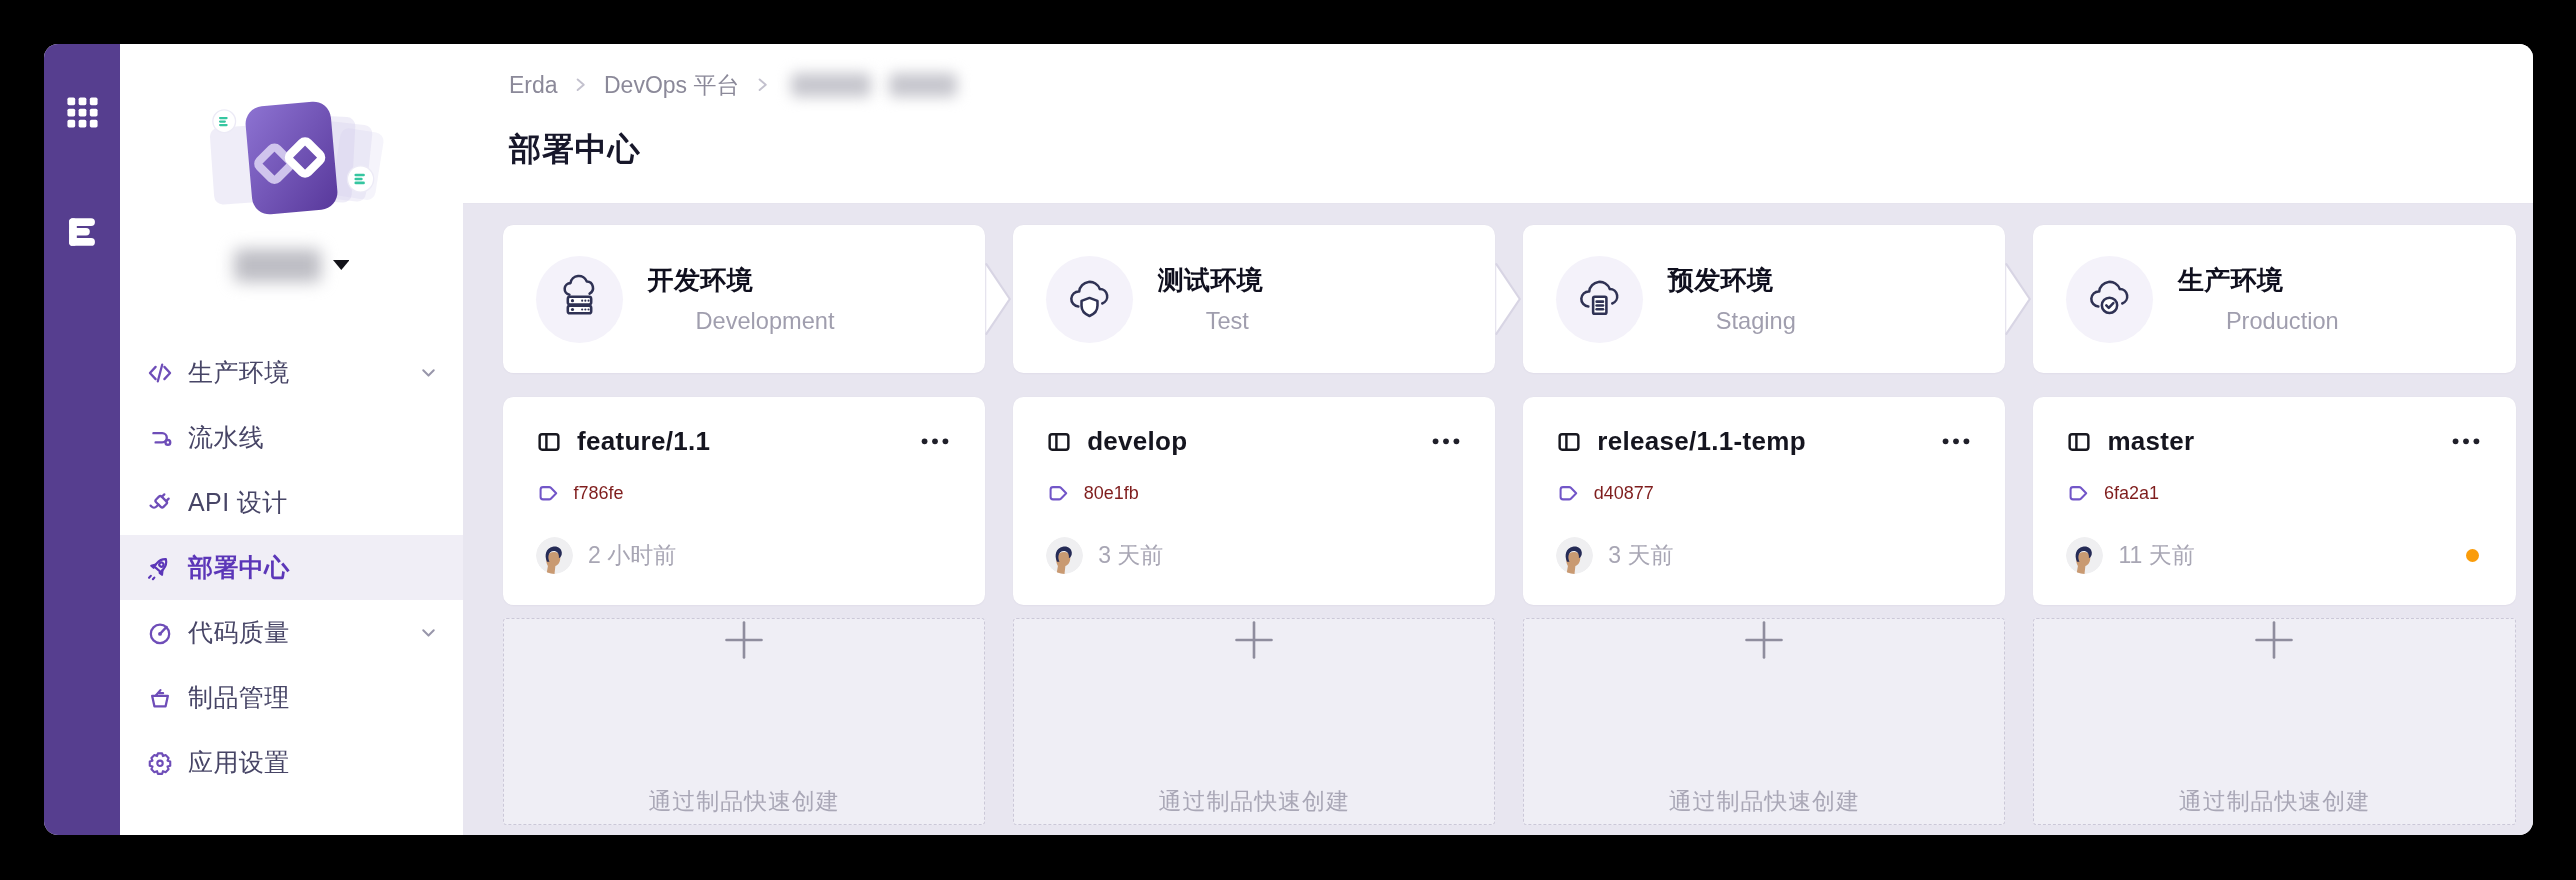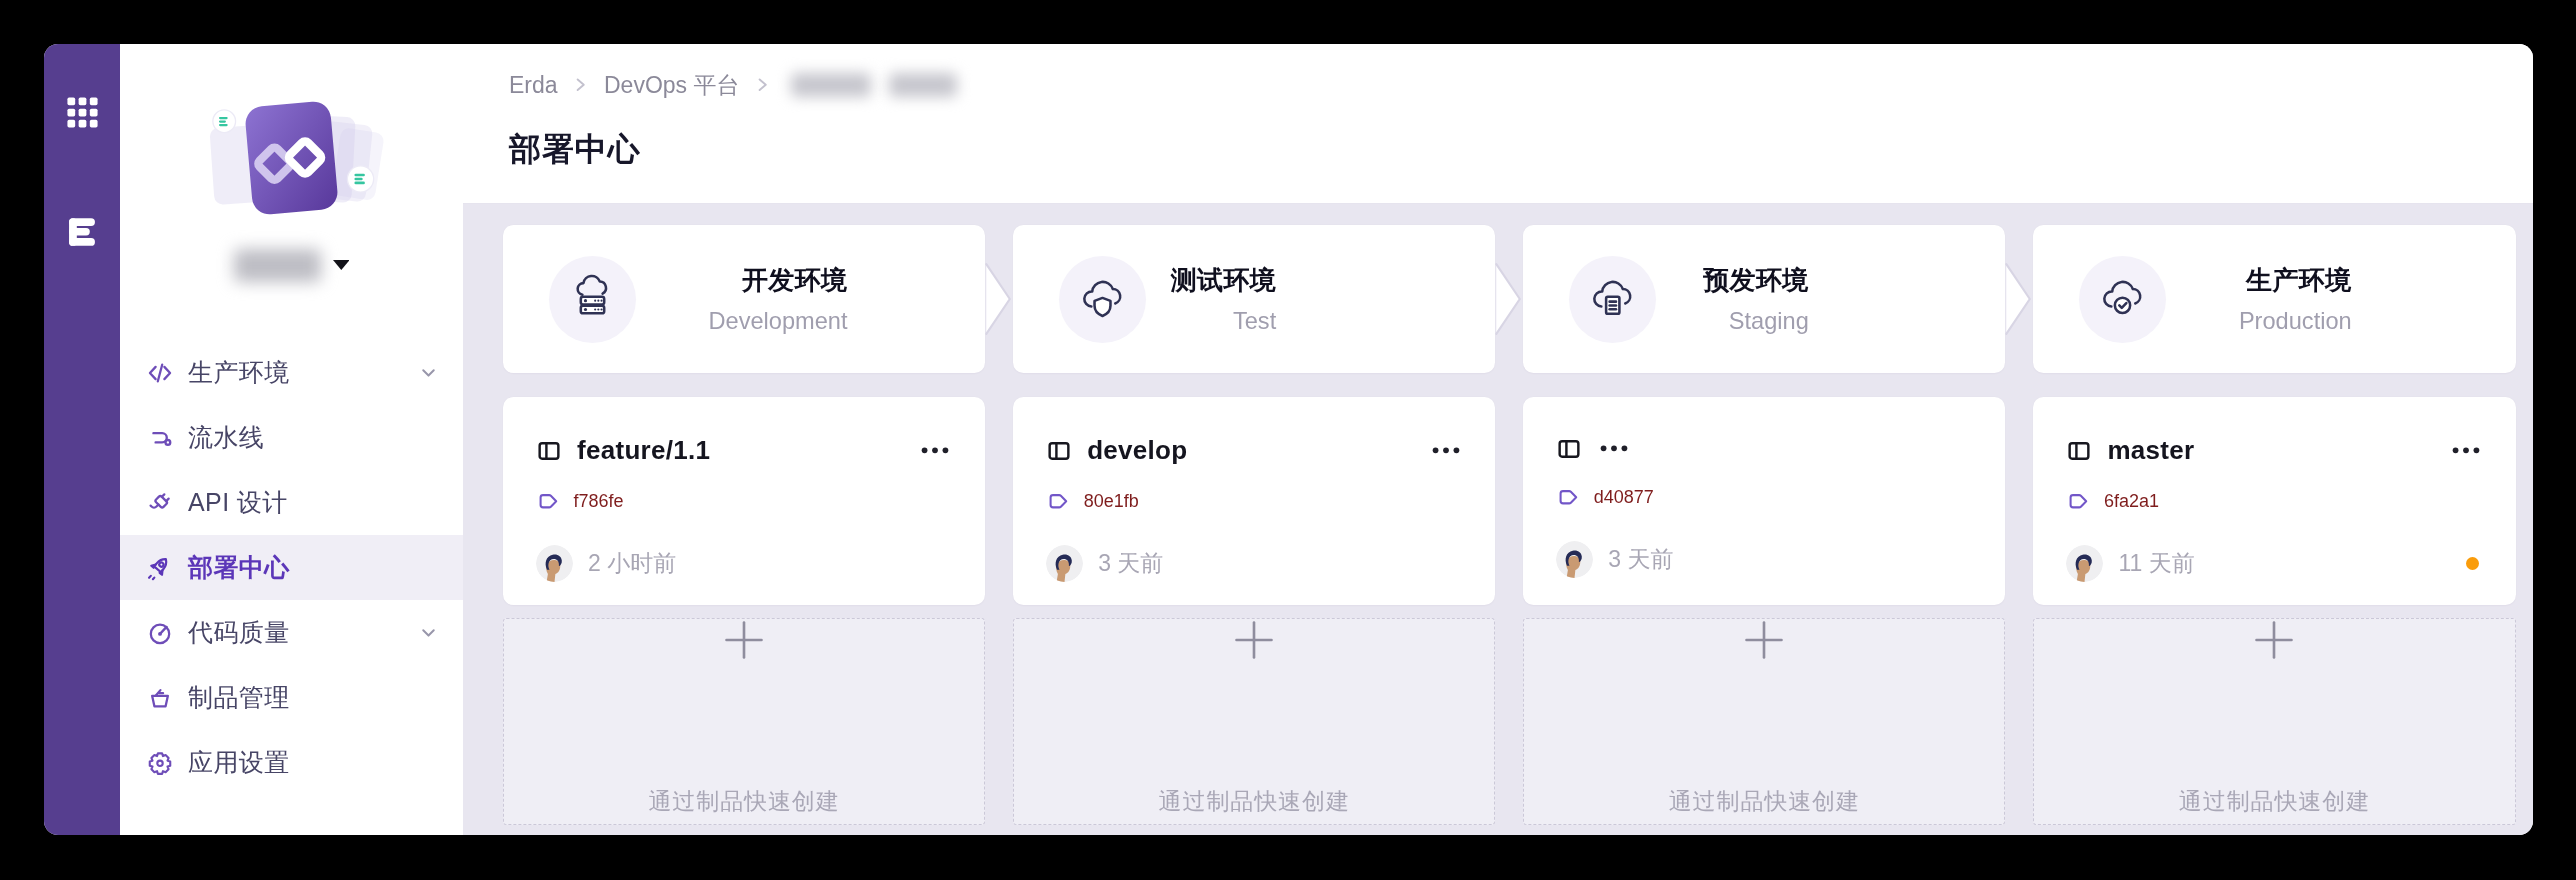--- a/index.html
+++ b/index.html
@@ -36,31 +36,31 @@
   .crumb-blur { height:24.5px; border-radius:5.2px; background:#c6c6cd; filter:blur(7px); }
   .crumb-blur.b1 { width:80px; margin-left:5.2px; }
   .crumb-blur.b2 { width:68px; }
   .page-title { margin-top:28px; font-size:32px; font-weight:bold; color:#17172a; letter-spacing:0.9px; }
 
   .content { flex:1; background:#e8e6f0; padding:21px 17.5px 0 40px; }
   .grid4 { display:grid; grid-template-columns:repeat(4,1fr); column-gap:28px; }
 
   
   .env-card { position:relative; height:148px; background:#fff; border-radius:10.5px;
-              display:flex; align-items:center; padding-left:46px; gap:24.5px;
-              box-shadow:0 0.9px 1.7px rgba(40,35,80,.04);text-align:right; }
+              display:flex; align-items:center; padding-left:33px; gap:24.5px;
+              box-shadow:0 0.9px 1.7px rgba(40,35,80,.04); }
   .env-icon-circle { width:87px; height:87px; border-radius:50%; background:#f4f2fa;
                      display:flex; align-items:center; justify-content:center; flex:0 0 87px; }
   .env-texts { display:flex; flex-direction:column; gap:9.6px; }
   .env-title { font-size:26px; font-weight:bold; color:#0f0f1e; letter-spacing:0.4px; }
   .env-sub   { font-size:23.6px; color:#a09eae;margin-left:48px; }
   .env-arrow { position:absolute; right:-32px; top:50%; transform:translateY(-50%); z-index:3; }
 
   
-  .dep-card { height:208px; background:#fff; border-radius:10.5px; padding:39px 33px; cursor:pointer;
+  .dep-card { height:208px; background:#fff; border-radius:10.5px; padding:30px 33px; cursor:pointer;
               box-shadow:0 0.9px 1.7px rgba(40,35,80,.04); display:flex; flex-direction:column; }
   .dep-head { display:flex; align-items:center; gap:15px; height:30px; }
   .dep-name { flex:1; font-size:26px; font-weight:bold; color:#15151f; letter-spacing:0.3px; }
   .dep-more { display:flex; align-items:center; padding:5.2px 1.7px; cursor:pointer; }
   .dep-tag-row { margin-top:23.6px; display:flex; align-items:center; gap:13px; height:26px; }
   .dep-commit { font-size:18px; color:#7f1d1d; cursor:pointer; }
   .dep-foot { margin-top:31px; display:flex; align-items:center; gap:15px; height:37px; }
   .dep-time { font-size:23px; color:#a8a6b4; flex:1; }
   .notif-dot { width:13px; height:13px; border-radius:50%; background:#fa9c0a; margin-right:3.5px; }
 
@@ -437,20 +437,21 @@
             <span class="notif-dot" style="visibility: hidden;"></span>
           </div>
         </div>
 
         <div class="dep-card">
           <div class="dep-head">
             <svg width="26" height="26" viewBox="0 0 32 32" fill="none" stroke="#17171f" stroke-width="3" stroke-linejoin="round">
               <rect x="4.5" y="6.5" width="23" height="19" rx="3"></rect>
                 <line x1="12.8" y1="6.5" x2="12.8" y2="25.5"></line>
             </svg>
+            <span class="dep-name">release/1.1-temp</span>
             <span class="dep-more">
               <svg width="30" height="8.7" viewBox="0 0 34 10">
                   <g fill="#1f1f29">
                     <circle cx="5" cy="5" r="3.3"></circle>
                     <circle cx="17" cy="5" r="3.3"></circle>
                     <circle cx="29" cy="5" r="3.3"></circle>
                   </g>
                 </svg>
             </span>
           </div>

